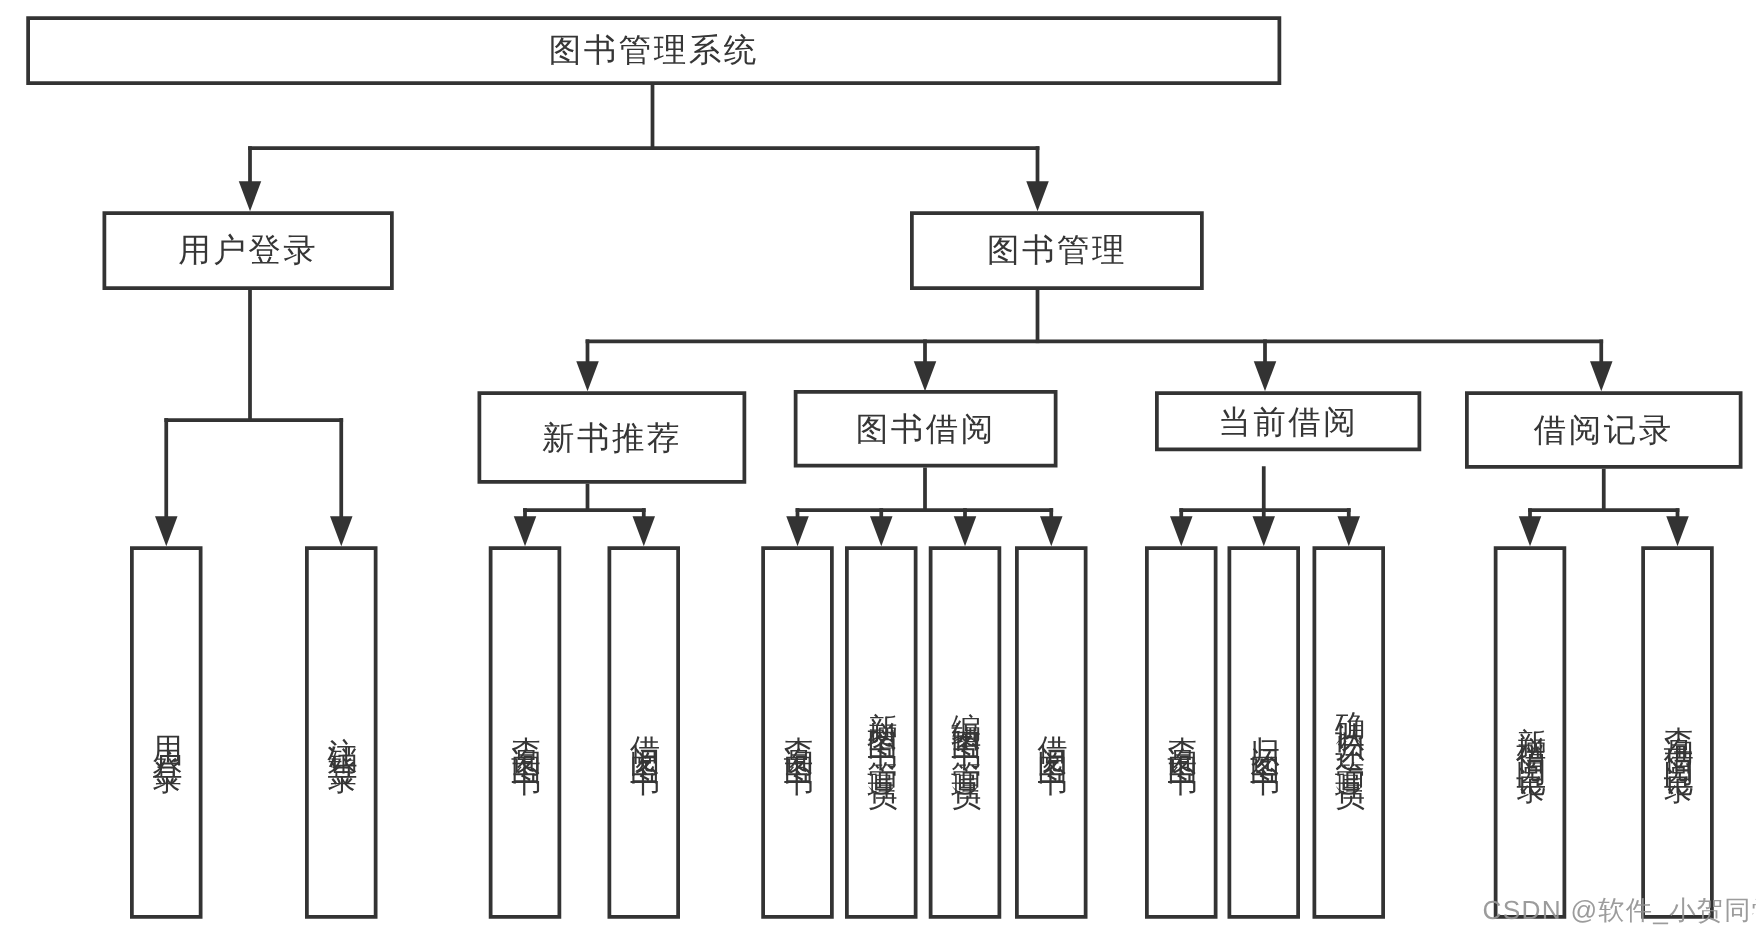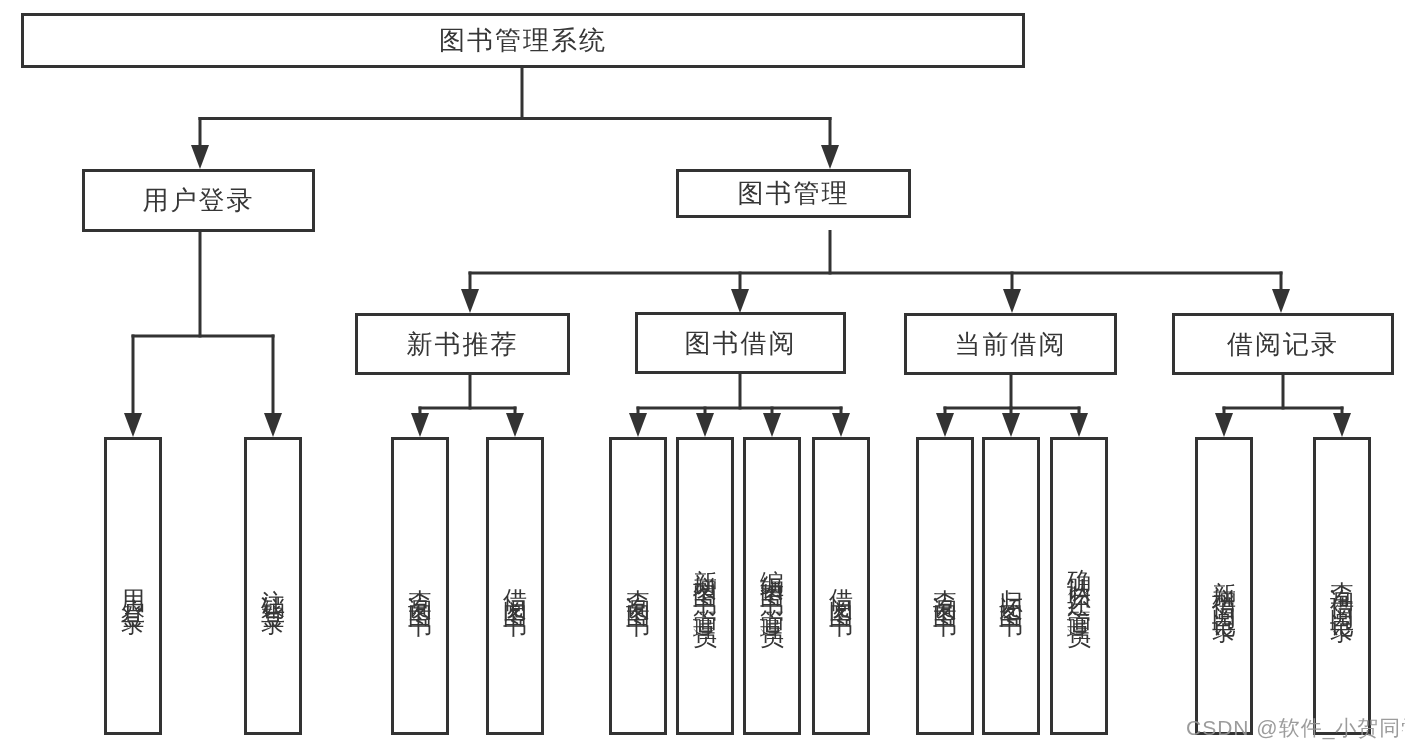--- a/index.html
+++ b/index.html
@@ -91,25 +91,25 @@
     <line x1="1222.5" y1="408" x2="1343.5" y2="408"></line>
     <line x1="1224" y1="406.5" x2="1224" y2="417"></line>
       <polygon points="1215,413 1233,413 1224,437"></polygon>
     <line x1="1342" y1="406.5" x2="1342" y2="417"></line>
       <polygon points="1333,413 1351,413 1342,437"></polygon>
   </svg>
 
   <div class="box hbox" style="left:21px;top:13px;width:1004px;height:55px">图书管理系统</div>
 
   <div class="box hbox" style="left:82px;top:169px;width:233px;height:63px">用户登录</div>
-  <div class="box hbox" style="left:676px;top:169px;width:235px;height:49px">图书管理</div>
+  <div class="box hbox" style="left:728px;top:169px;width:235px;height:63px">图书管理</div>
 
-  <div class="box hbox" style="left:355px;top:313px;width:215px;height:62px">新书推荐</div>
+  <div class="box hbox" style="left:382px;top:313px;width:215px;height:74px">新书推荐</div>
   <div class="box hbox" style="left:635px;top:312px;width:211px;height:62px">图书借阅</div>
-  <div class="box hbox" style="left:904px;top:313px;width:213px;height:62px">当前借阅</div>
+  <div class="box hbox" style="left:924px;top:313px;width:213px;height:48px">当前借阅</div>
   <div class="box hbox" style="left:1172px;top:313px;width:222px;height:62px">借阅记录</div>
 
   <div class="box vbox" style="left:104px;top:437px;width:58px;height:298px">用户登录</div>
   <div class="box vbox" style="left:244px;top:437px;width:58px;height:298px">注销登录</div>
 
   <div class="box vbox" style="left:391px;top:437px;width:58px;height:298px">查询图书</div>
   <div class="box vbox" style="left:486px;top:437px;width:58px;height:298px">借阅图书</div>
 
   <div class="box vbox" style="left:609px;top:437px;width:58px;height:298px">查询图书</div>
   <div class="box vbox" style="left:676px;top:437px;width:58px;height:298px">新增图书（管理员）</div>

